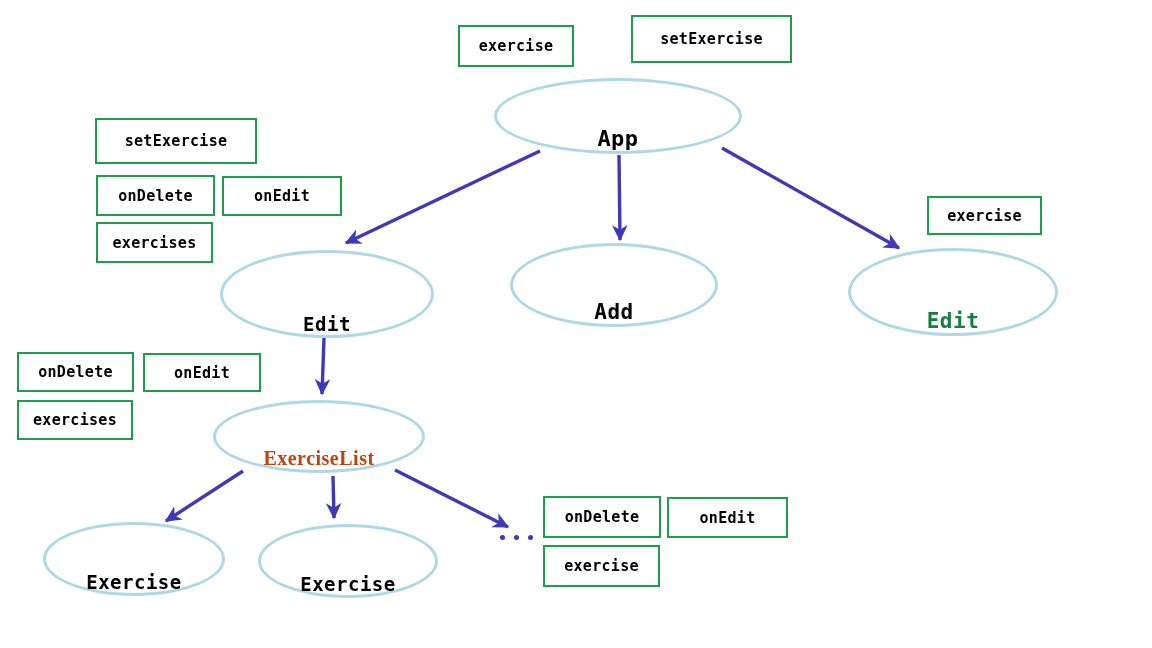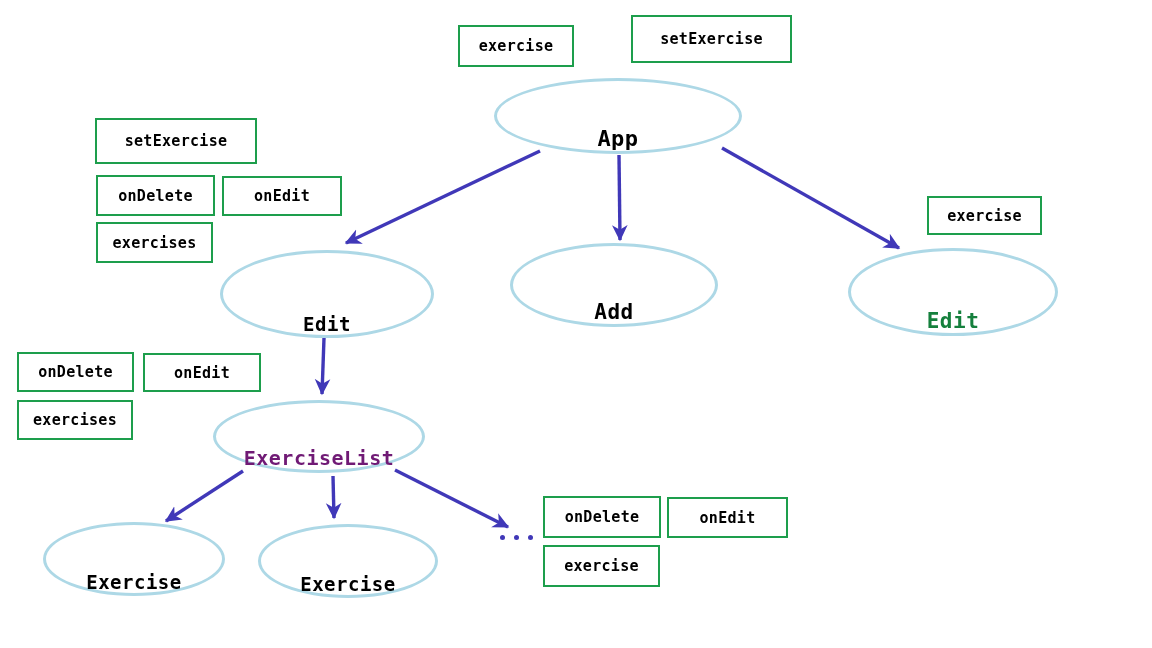--- a/index.html
+++ b/index.html
@@ -106,21 +106,21 @@
       <div class="node" style="left: 220px; top: 250px; width: 214px; height: 88px; border-color: rgb(173, 216, 230);">
         <span class="node-label" style="font-size: 19px; color: rgb(0, 0, 0);">Edit</span>
       </div>
       <div class="node" style="left: 510px; top: 243px; width: 208px; height: 84px; border-color: rgb(173, 216, 230);">
         <span class="node-label" style="font-size: 21px; color: rgb(0, 0, 0);">Add</span>
       </div>
       <div class="node" style="left: 848px; top: 248px; width: 210px; height: 88px; border-color: rgb(173, 216, 230);">
         <span class="node-label" style="font-size: 21px; color: #15803d;">Edit</span>
       </div>
       <div class="node" style="left: 213px; top: 400px; width: 212px; height: 73px; border-color: rgb(173, 216, 230);">
-        <span class="node-label" style="font-size: 20px; color: #701a75;">ExerciseList</span>
+        <span class="node-label" style="font-size: 20px; color: #c2410c; font-family: Liberation Serif, serif;">ExerciseList</span>
       </div>
       <div class="node" style="left: 43px; top: 522px; width: 182px; height: 74px; border-color: rgb(173, 216, 230);">
         <span class="node-label" style="font-size: 19px; color: rgb(0, 0, 0);">Exercise</span>
       </div>
       <div class="node" style="left: 258px; top: 524px; width: 180px; height: 74px; border-color: rgb(173, 216, 230);">
         <span class="node-label" style="font-size: 19px; color: rgb(0, 0, 0);">Exercise</span>
       </div>
     </div>
   <div id="props-group">
       <div class="prop-box" style="left: 458px; top: 25px; width: 116px; height: 42px; border-color: rgb(29, 158, 76);">

